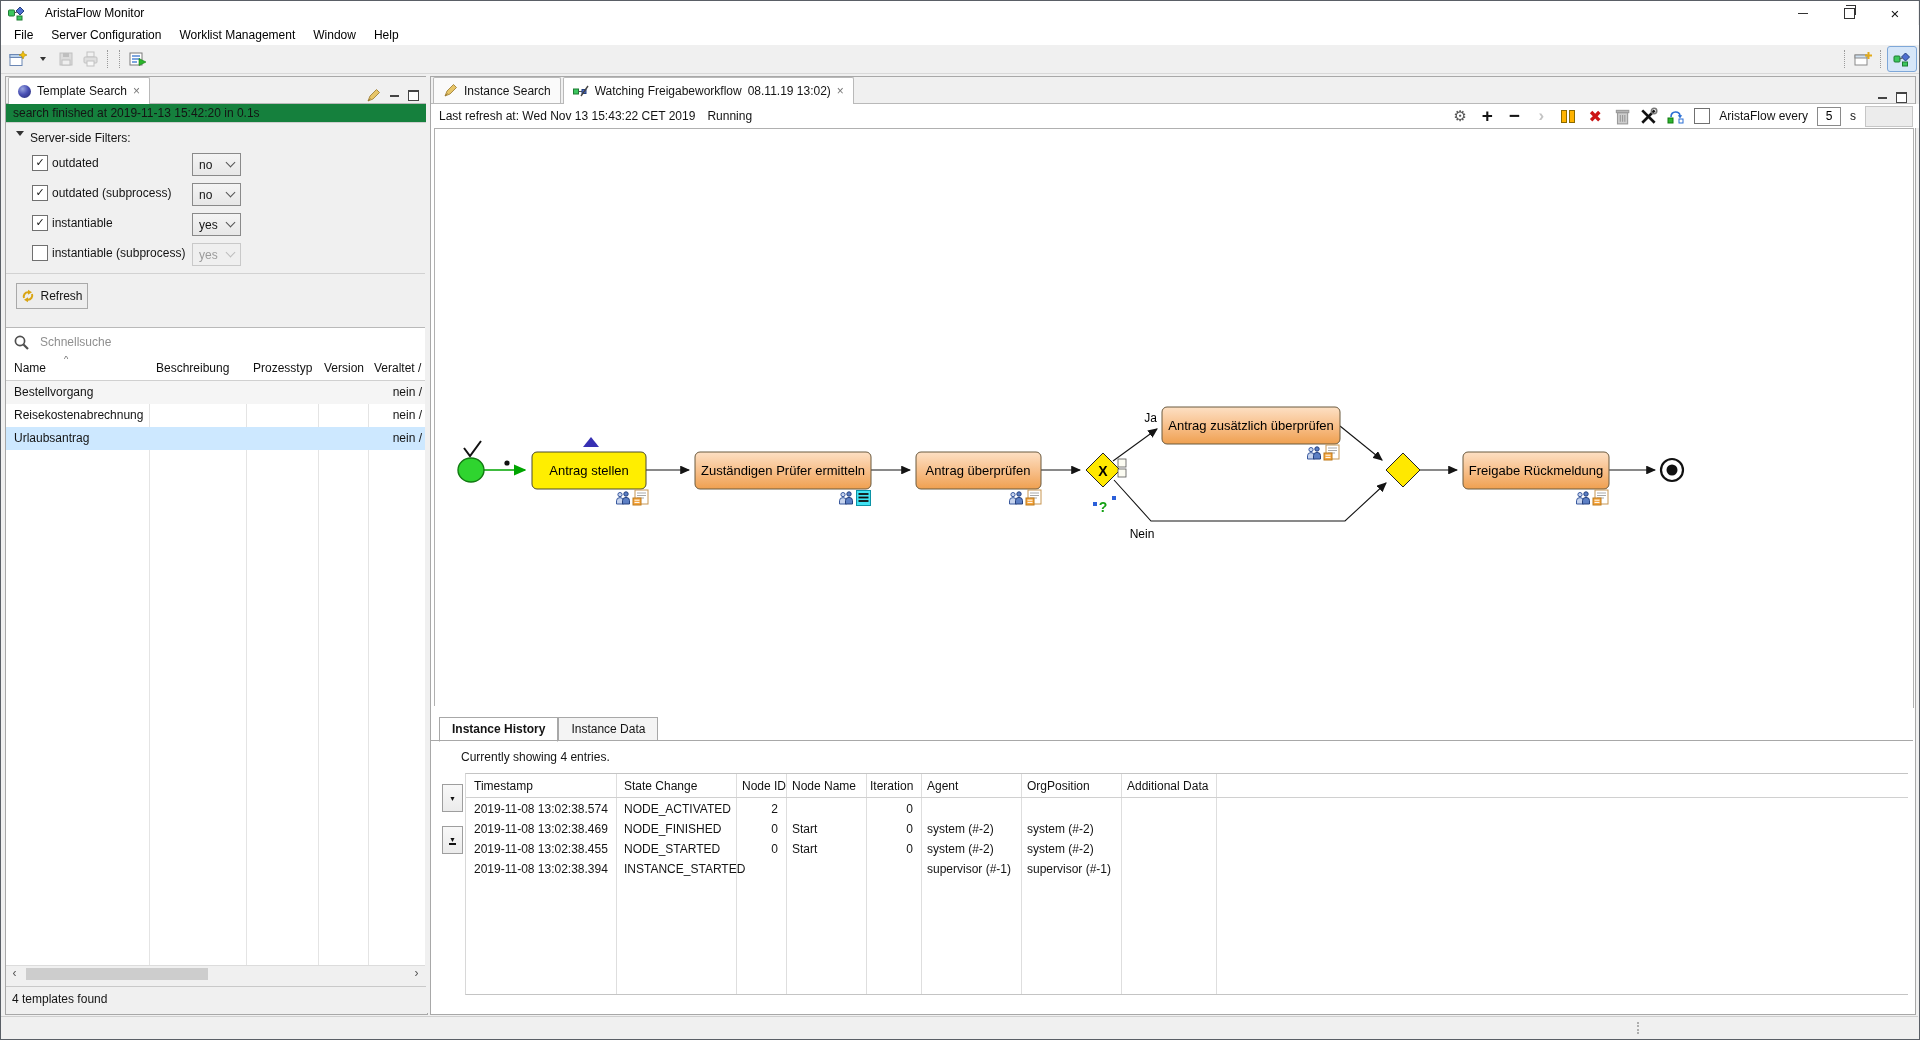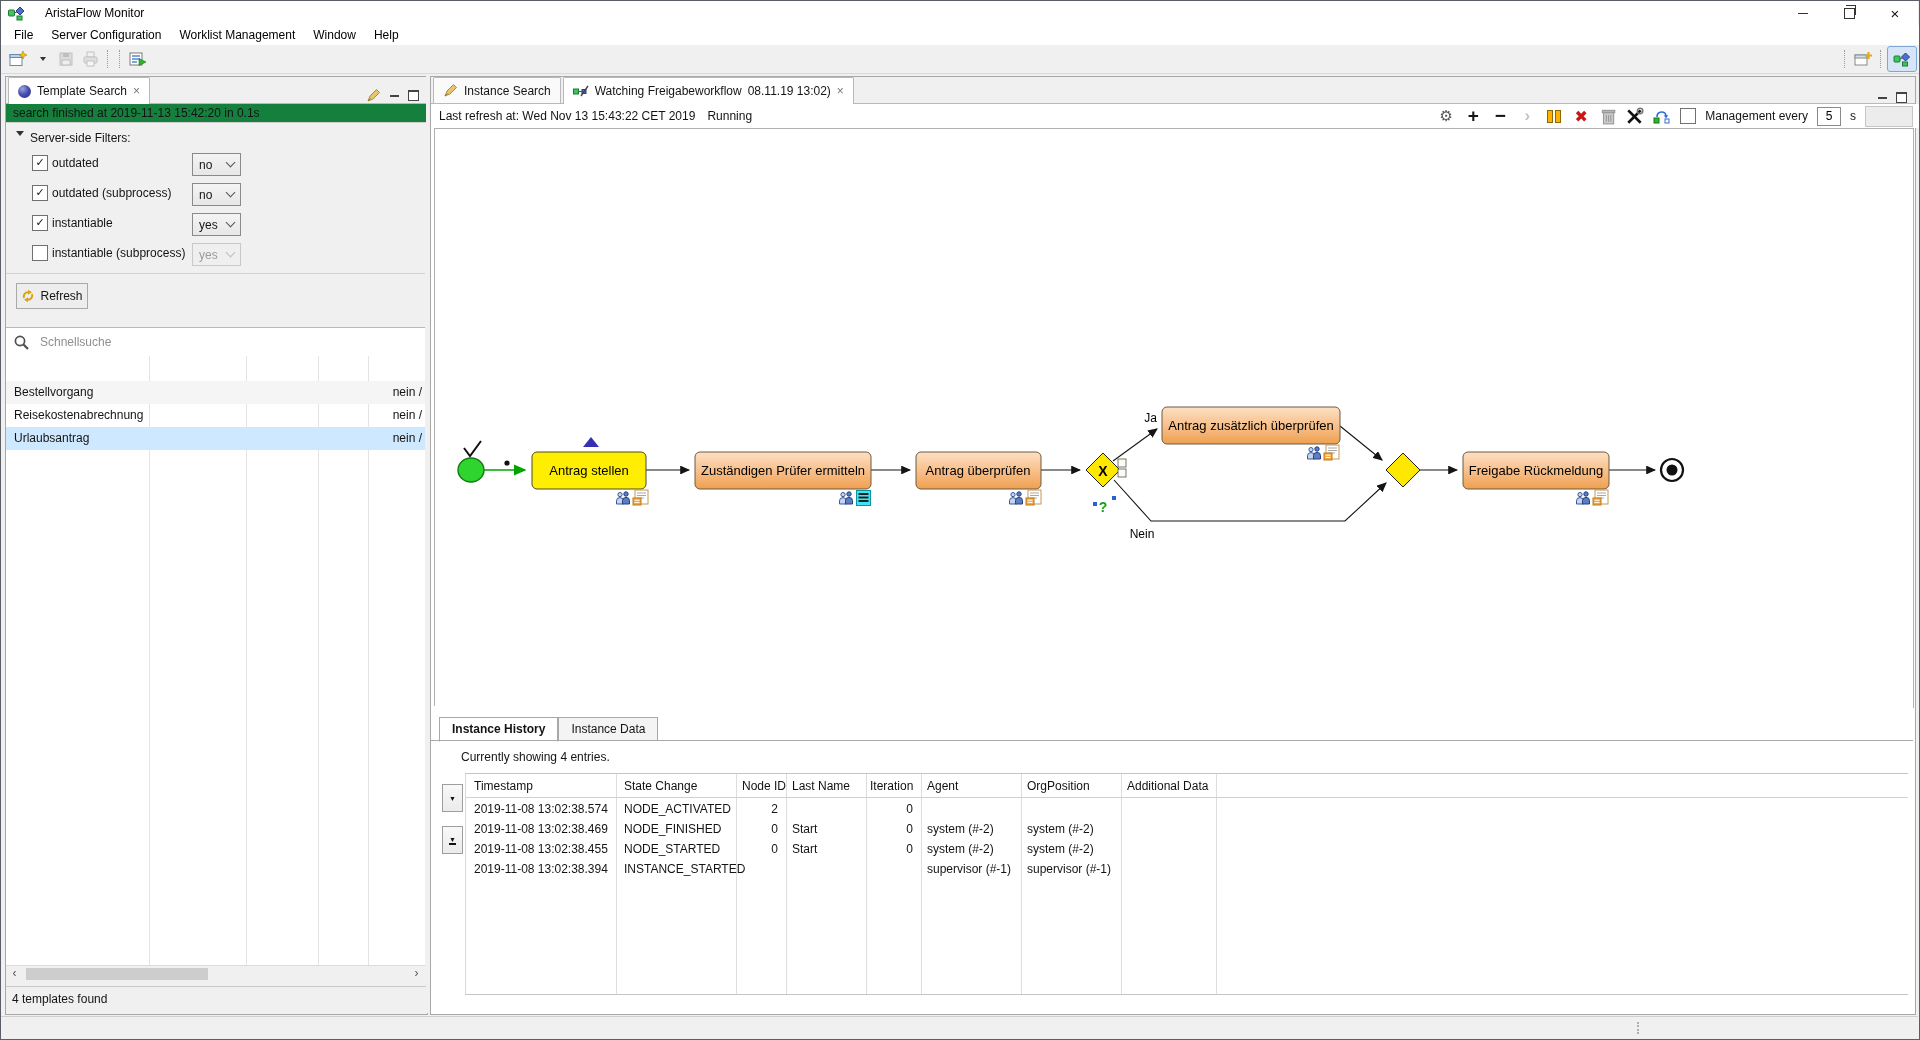--- a/index.html
+++ b/index.html
@@ -286,20 +286,28 @@
       <line x1="10.5" y1="10.5" x2="15" y2="15" stroke="#4f4f4f" stroke-width="2.2"></line>
     </svg>
     <input class="qs-input" placeholder="Schnellsuche" style="">
   </div>
 
   <div class="r ts-table">
     <div class="col-line" style="left:143px"></div>
     <div class="col-line" style="left:240px"></div>
     <div class="col-line" style="left:312px"></div>
     <div class="col-line" style="left:362px"></div>
+    <div class="ts-head">
+      <span style="left:8px">Name</span>
+      <span style="left:58px;top:-2px;font-size:9px;color:#666">^</span>
+      <span style="left:150px">Beschreibung</span>
+      <span style="left:247px">Prozesstyp</span>
+      <span style="left:318px">Version</span>
+      <span style="left:368px">Veraltet /</span>
+    </div>
     <div class="ts-row alt" style="top:25px">
       <span class="nm">Bestellvorgang</span>
       <span class="vr">nein /</span>
     </div>
     <div class="ts-row" style="top:48px">
       <span class="nm">Reisekostenabrechnung</span>
       <span class="vr">nein /</span>
     </div>
     <div class="ts-row sel" style="top:71px">
       <span class="nm">Urlaubsantrag</span>
@@ -371,21 +379,21 @@
         <line x1="13" y1="3" x2="2" y2="14" stroke="#111" stroke-width="2.4"></line>
         <circle cx="12.5" cy="3.5" r="2.4" fill="none" stroke="#777" stroke-width="1.4"></circle>
       </svg>
       <svg class="itool" width="18" height="16" viewBox="0 0 18 16">
         <rect x="1" y="10" width="5" height="5" fill="#2fb52f" stroke="#117a11"></rect>
         <path d="M4,9 C4,2.5 13,2.5 13,8" fill="none" stroke="#2b6fd4" stroke-width="1.6"></path>
         <polygon points="10.8,7.2 15.2,7.2 13,10.6" fill="#2b6fd4"></polygon>
         <rect x="12" y="11" width="4" height="4" fill="#fff" stroke="#2b6fd4"></rect>
       </svg>
       <span class="af-cbx"></span>
-      <span>Management every</span>
+      <span>AristaFlow every</span>
       <input class="ar-input" value="5" style="">
       <span>s</span>
       <span class="ar-disbox"></span>
     </div>
   </div>
 
   <div class="r canvas">
     <svg width="1476" height="576" viewBox="0 0 1476 576">
       <defs>
         <linearGradient id="ng" x1="0" y1="0" x2="0" y2="1">
@@ -523,21 +531,21 @@
       <div class="hcol" style="left:320px"></div>
       <div class="hcol" style="left:400px"></div>
       <div class="hcol" style="left:455px"></div>
       <div class="hcol" style="left:555px"></div>
       <div class="hcol" style="left:655px"></div>
       <div class="hcol" style="left:750px"></div>
 
       <span class="hth" style="left:8px">Timestamp</span>
       <span class="hth" style="left:158px">State Change</span>
       <span class="hth" style="left:276px">Node ID</span>
-      <span class="hth" style="left:326px">Last Name</span>
+      <span class="hth" style="left:326px">Node Name</span>
       <span class="hth" style="left:404px">Iteration</span>
       <span class="hth" style="left:461px">Agent</span>
       <span class="hth" style="left:561px">OrgPosition</span>
       <span class="hth" style="left:661px">Additional Data</span>
       <div class="hhead-line"></div>
 
       <div class="hrow" style="top:25px">
         <span class="hc" style="left:8px">2019-11-08 13:02:38.574</span>
         <span class="hc" style="left:158px">NODE_ACTIVATED</span>
         <span class="hc num" style="left:270px;width:42px">2</span>

